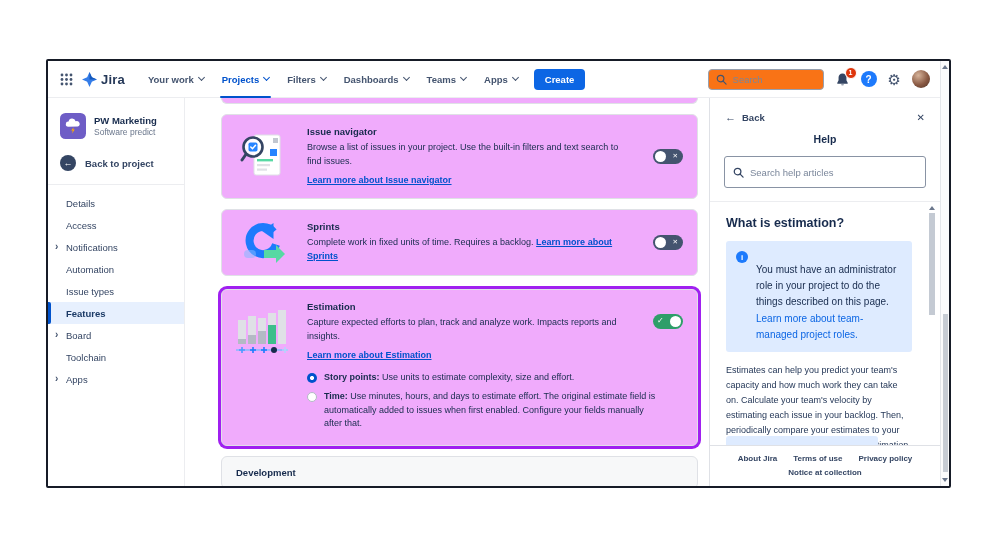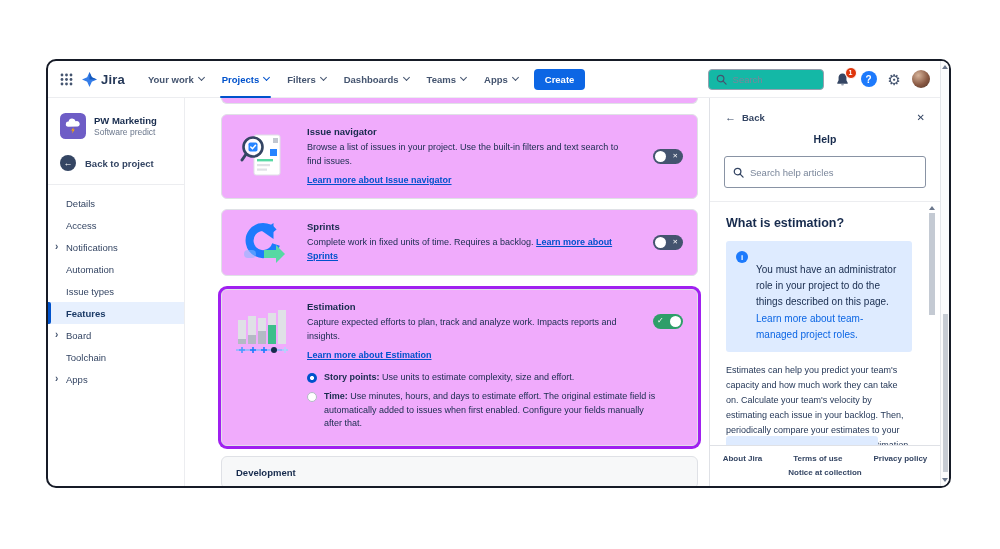--- a/index.html
+++ b/index.html
@@ -1,41 +1,41 @@
 <!DOCTYPE html>
 <html><head>
 <meta charset="utf-8">
 <style>
   * { margin:0; padding:0; box-sizing:border-box; font-family:"Liberation Sans","DejaVu Sans",sans-serif; }
   html,body { width:1000px; height:549px; background:#ffffff; overflow:hidden; }
   a { cursor:pointer; }
 
   
   .win { position:absolute; left:46px; top:59px; width:905px; height:429px; background:#fff;
-         border:2px solid #161b27; border-radius:10px; overflow:hidden; display:flex; }
+         border:2px solid #161b27; border-radius:2px; overflow:hidden; display:flex; }
   .win-main { flex:1; min-width:0; display:flex; flex-direction:column; }
 
   
   .topnav { height:37px; flex-shrink:0; display:flex; align-items:center; padding:0 10px 0 12px;
             border-bottom:1px solid #ECEDF0; }
   .appgrid { margin-right:9px; display:flex; cursor:pointer; }
   .logo { display:flex; align-items:center; gap:4px; margin-right:14px; cursor:pointer; }
   .logo-text { font-size:13px; font-weight:700; color:#253858; letter-spacing:.2px; }
   .nav-item { display:flex; align-items:center; gap:5px; height:37px; padding:12px 9px; font-size:9.5px;
               font-weight:600; color:#44546F; position:relative; cursor:pointer; white-space:nowrap; }
   .nav-item.active { color:#0052CC; }
   .nav-item.active::after { content:""; position:absolute; left:7px; right:7px; bottom:0; height:2px;
               background:#0052CC; border-radius:1px; }
   .chev { width:5px; height:5px; border-right:1.4px solid currentColor; border-bottom:1.4px solid currentColor;
           transform:rotate(45deg); margin-top:-3px; }
   .create-btn { background:#0C66E4; color:#fff; font-size:9.5px; font-weight:700; padding:5px 11px;
                 border-radius:4px; border:none; margin-left:7px; cursor:pointer; }
   .nav-right { margin-left:auto; display:flex; align-items:center; gap:11px; }
   .nav-search { display:flex; align-items:center; gap:6px; border:1px solid #97A0AF; border-radius:4px;
-                height:21px; padding:0 7px; width:116px; background:#14b8a6; }
+                height:21px; padding:0 7px; width:116px; background:#f97316; }
   .nav-search input { border:none; outline:none; font-size:9.5px; width:100%; color:#172B4D; background:transparent; }
   .nav-search input::placeholder, .help-search input::placeholder { color:#7A869A; }
   .bell-wrap { position:relative; cursor:pointer; display:flex; }
   .badge { position:absolute; top:-5px; right:-7px; background:#DE350B; color:#fff; font-size:7px; font-weight:700;
            min-width:12px; height:12px; border-radius:7px; display:flex; align-items:center; justify-content:center;
            padding:0 2px; border:1.5px solid #fff; }
   .qmark { width:16px; height:16px; border-radius:50%; background:#1D7AFC; color:#fff; font-size:10px;
            font-weight:700; display:flex; align-items:center; justify-content:center; cursor:pointer; }
   .gear { font-size:15px; color:#42526E; line-height:1; cursor:pointer; }
   .avatar { width:18px; height:18px; border-radius:50%; cursor:pointer;
@@ -124,21 +124,21 @@
   .info-text { font-size:10px; line-height:1.62; color:#172B4D;margin-top:12px; }
   .info-text a, .help-p a { color:#0C66E4; text-decoration:none; }
   .help-p { font-size:9px; line-height:1.68; color:#253858; margin-bottom:10px; }
   .peek-box { position:absolute; bottom:0; left:16px; width:152px; height:9px; background:#DEEBFF;
               border-radius:3px 3px 0 0; }
   .inner-scroll { position:absolute; top:4px; right:4px; bottom:4px; width:8px; }
   .inner-scroll .arr-up { width:0; height:0; border-left:3px solid transparent; border-right:3px solid transparent;
               border-bottom:4px solid #6B778C; margin:0 auto 3px; }
   .inner-thumb { width:6px; margin:0 auto; height:102px; background:#C4CAD3; }
   .help-footer { border-top:1px solid #DFE1E6; padding:8px 6px 9px; }
-  .hf-row { display:flex; justify-content:center; gap:31px; margin-bottom:5px; }
+  .hf-row { display:flex; justify-content:center; gap:16px; margin-bottom:5px; }
   .hf-link { font-size:8px; font-weight:700; color:#344563; cursor:pointer; white-space:nowrap; }
   .hf-row2 { display:flex; justify-content:center; }
 
   
   .vscroll { width:9px; flex-shrink:0; border-left:1px solid #E4E6EA; background:#FBFBFC; position:relative; }
   .vscroll .arr-up { position:absolute; top:4px; left:50%; transform:translateX(-50%); width:0; height:0;
               border-left:3px solid transparent; border-right:3px solid transparent; border-bottom:4px solid #6B778C; }
   .vscroll .arr-down { position:absolute; bottom:4px; left:50%; transform:translateX(-50%); width:0; height:0;
               border-left:3px solid transparent; border-right:3px solid transparent; border-top:4px solid #6B778C; }
   .vscroll .thumb { position:absolute; top:253px; left:1.5px; width:5px; height:158px; background:#C7CCD4; }

